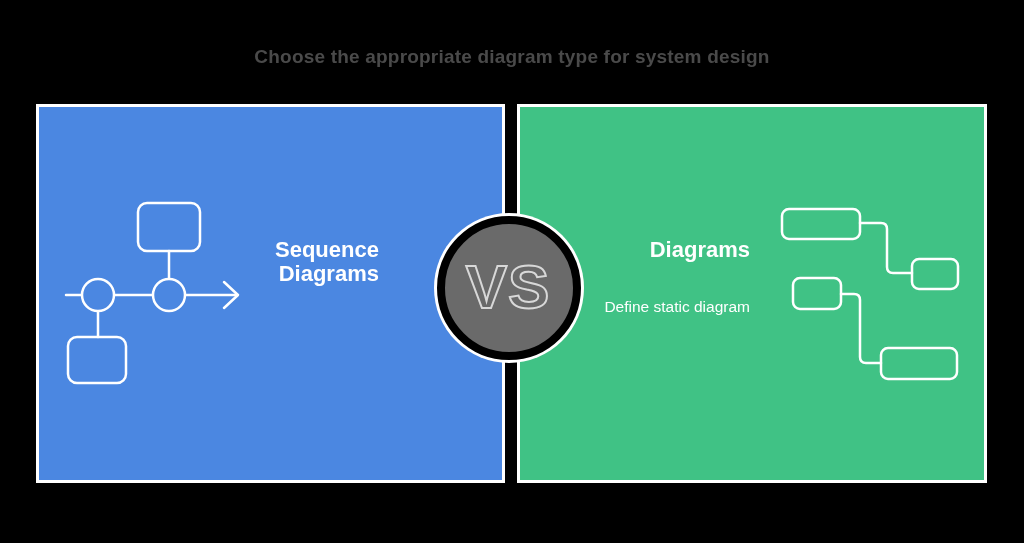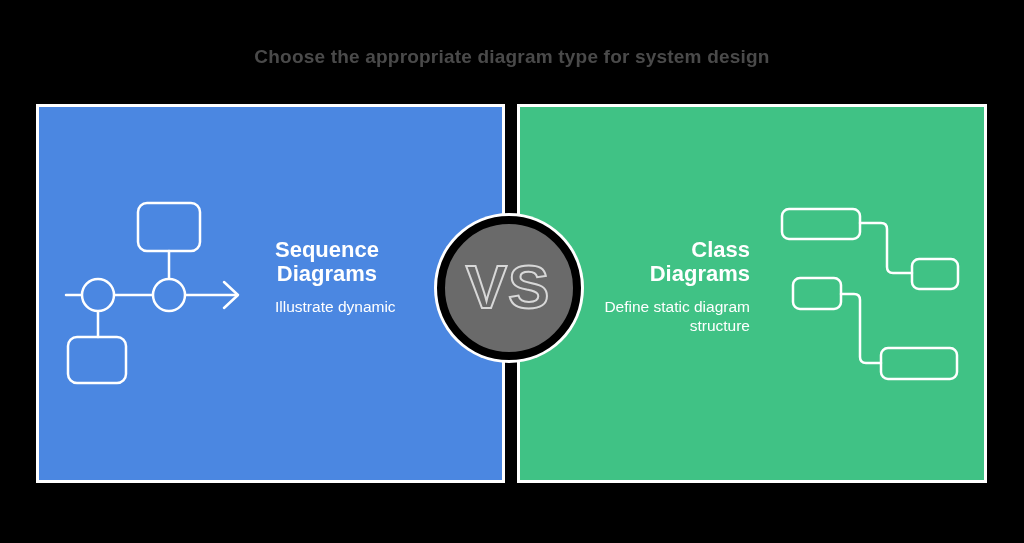--- a/index.html
+++ b/index.html
@@ -36,21 +36,21 @@
   .heading {
     position: absolute; top: 131px;
     font-size: 22px; font-weight: bold; line-height: 23.5px;
     color: var(--panel-text); white-space: nowrap;
   }
   .desc {
     position: absolute; top: 190px;
     font-size: 15.5px; line-height: 19px;
     color: var(--panel-text); white-space: nowrap;
   }
-  .panel-left  .heading, .panel-left  .desc { left: 236px; text-align: center; }
+  .panel-left  .heading, .panel-left  .desc { left: 236px; text-align: right; }
   .panel-right .heading, .panel-right .desc { right: 234px; text-align: right; }
   .icon-svg { position: absolute; }
   .icon-left  { left: 21px;  top: 88px; }
   .icon-right { left: 258px; top: 98px; }
   .stroke { stroke: var(--panel-border); stroke-width: 2.5; fill: none; stroke-linecap: round; stroke-linejoin: round; }
   .node-fill-blue { fill: var(--left-panel); }
   .vs-badge {
     position: absolute; left: 437px; top: 216px;
     width: 128px; height: 128px; border-radius: 50%;
     background: var(--vs-circle);
@@ -80,32 +80,29 @@
       <rect class="stroke" x="78" y="8" width="62" height="48" rx="9"></rect>
       <rect class="stroke" x="8" y="142" width="58" height="46" rx="9"></rect>
       <circle class="stroke node-fill-blue" cx="38" cy="100" r="16"></circle>
       <circle class="stroke node-fill-blue" cx="109" cy="100" r="16"></circle>
     </svg>
     <div class="heading">
       <div>Sequence</div>
       <div>Diagrams</div>
     </div>
     <div class="desc">
-      <div>Illustrate dynamic</div>
     </div>
   </section>
 
   <section class="panel panel-right">
     <div class="heading">
-      <div>Class</div>
       <div>Diagrams</div>
     </div>
     <div class="desc">
       <div>Define static diagram</div>
-      <div>structure</div>
     </div>
     <svg class="icon-svg icon-right" width="184" height="180" viewBox="0 0 184 180">
       <path class="stroke" d="M 82 18 H 103 Q 109 18 109 24 V 62 Q 109 68 115 68 H 134"></path>
       <path class="stroke" d="M 63 89 H 76 Q 82 89 82 95 V 152 Q 82 158 88 158 H 103"></path>
       <rect class="stroke" x="4" y="4" width="78" height="30" rx="7"></rect>
       <rect class="stroke" x="134" y="54" width="46" height="30" rx="7"></rect>
       <rect class="stroke" x="15" y="73" width="48" height="31" rx="7"></rect>
       <rect class="stroke" x="103" y="143" width="76" height="31" rx="7"></rect>
     </svg>
   </section>

